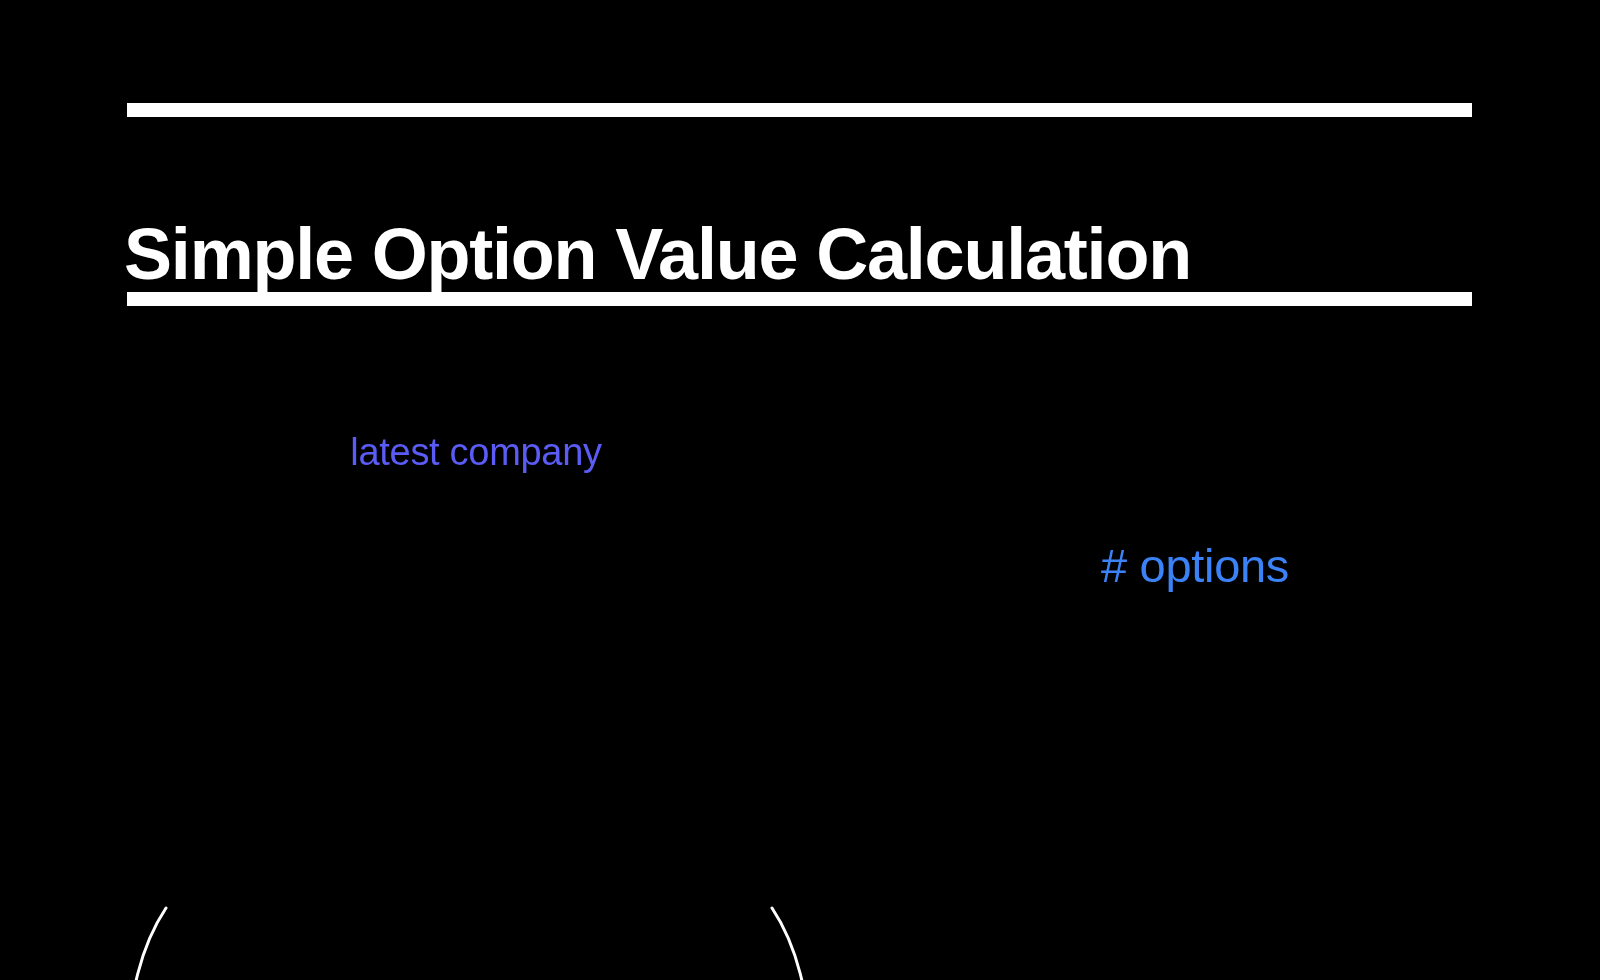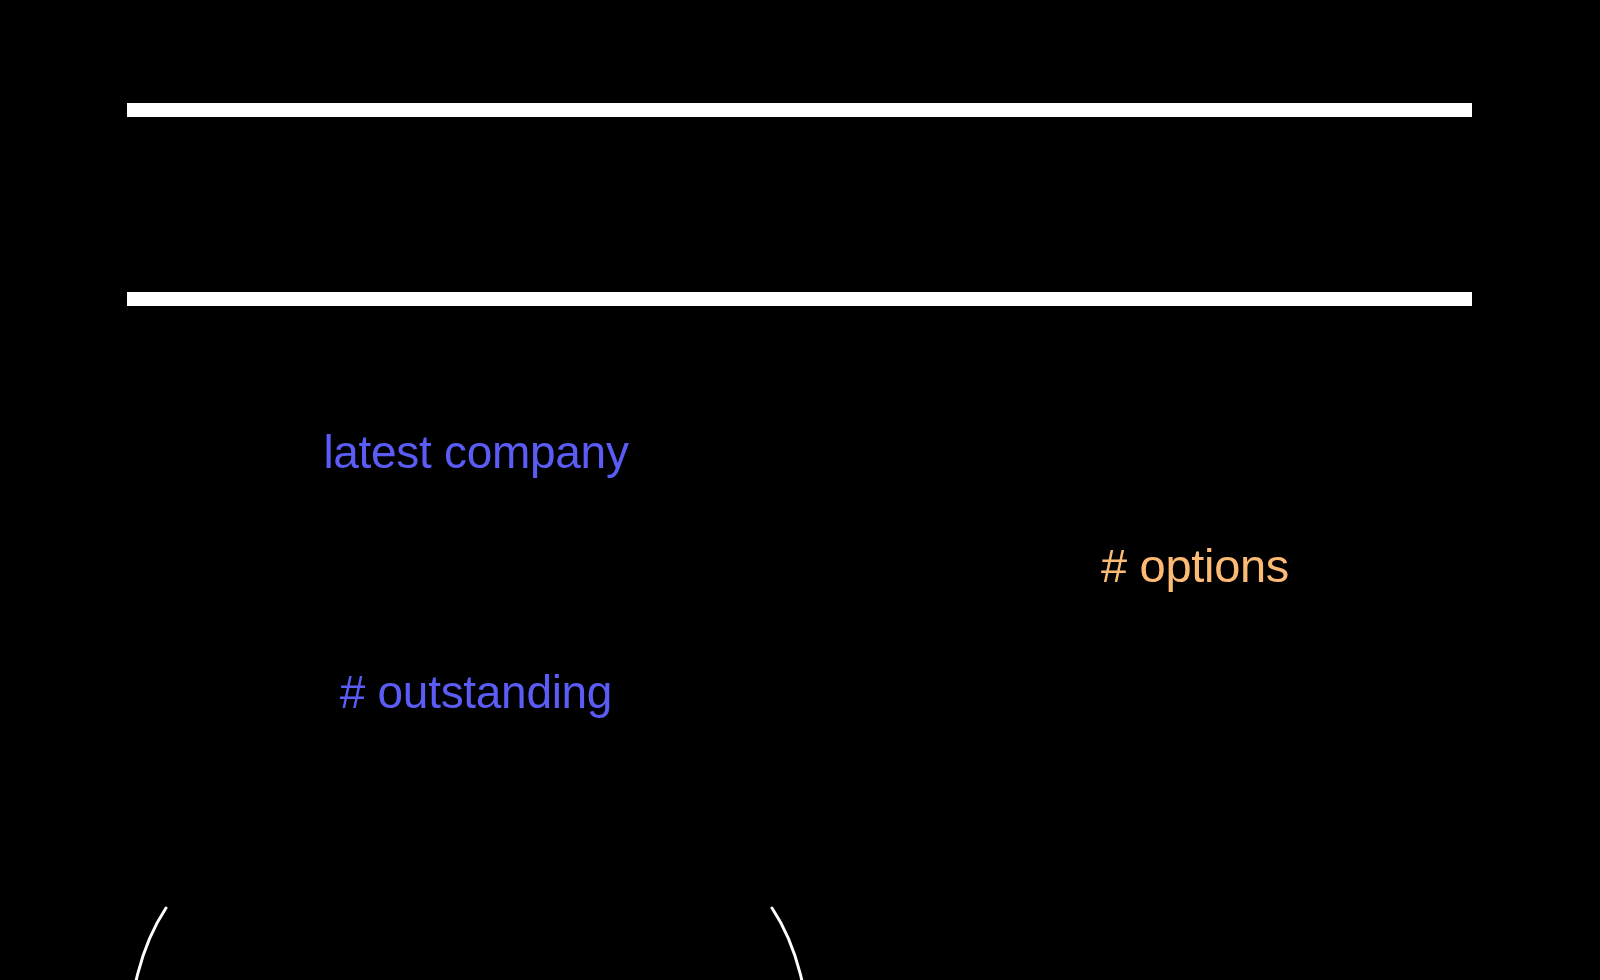--- a/index.html
+++ b/index.html
@@ -69,21 +69,21 @@
     position: absolute;
     left: 170px;
     top: 0px;
     width: 612px;
     text-align: center;
   }
 
   .frac-num,
   .frac-den {
     color: #5a5cf5;
-    font-size: 46px;
+    font-size: 38px;
     line-height: 61px;
     font-weight: 400;
     letter-spacing: -0.3px;
   }
   .frac-num {
     position: absolute;
     left: 0;
     top: 22px;
     width: 612px;
   }
@@ -102,54 +102,54 @@
     height: 60px;
   }
   .times-icon svg { display: block; }
 
   .multiplier {
     position: absolute;
     left: 985px;
     top: 135px;
     width: 420px;
     text-align: center;
-    color: #fdba74;
+    color: #3b82f6;
     font-size: 47px;
     line-height: 61px;
     font-weight: 400;
     letter-spacing: -0.3px;
   }
   .multiplier .line { display: block; }
 </style>
 </head>
 <body>
 
 <div id="slide">
 
   <div class="rule rule-top"></div>
 
+  <h1 class="page-title">Simple Option Value Calculation</h1>
 
   <div class="rule rule-bottom"></div>
 
   <div class="formula">
 
     <div class="paren paren-left">
       <svg width="40" height="215" viewBox="0 0 40 215" fill="none" xmlns="http://www.w3.org/2000/svg" aria-hidden="true">
         <path d="M38 3 C 10 45, 2 100, 4 112 C 6 150, 16 186, 38 212" stroke="#ffffff" stroke-width="3" fill="none" stroke-linecap="round"></path>
       </svg>
     </div>
 
     <div class="fraction">
       <div class="frac-num">
         <span class="line">latest company</span>
         <br>
       </div>
 
       <div class="frac-den">
-        <span class="line"># outstanding</span>
         <br>
       </div>
     </div>
 
     <div class="paren paren-right">
       <svg width="40" height="215" viewBox="0 0 40 215" fill="none" xmlns="http://www.w3.org/2000/svg" aria-hidden="true">
         <path d="M2 3 C 30 45, 38 100, 36 112 C 34 150, 24 186, 2 212" stroke="#ffffff" stroke-width="3" fill="none" stroke-linecap="round"></path>
       </svg>
     </div>
 

